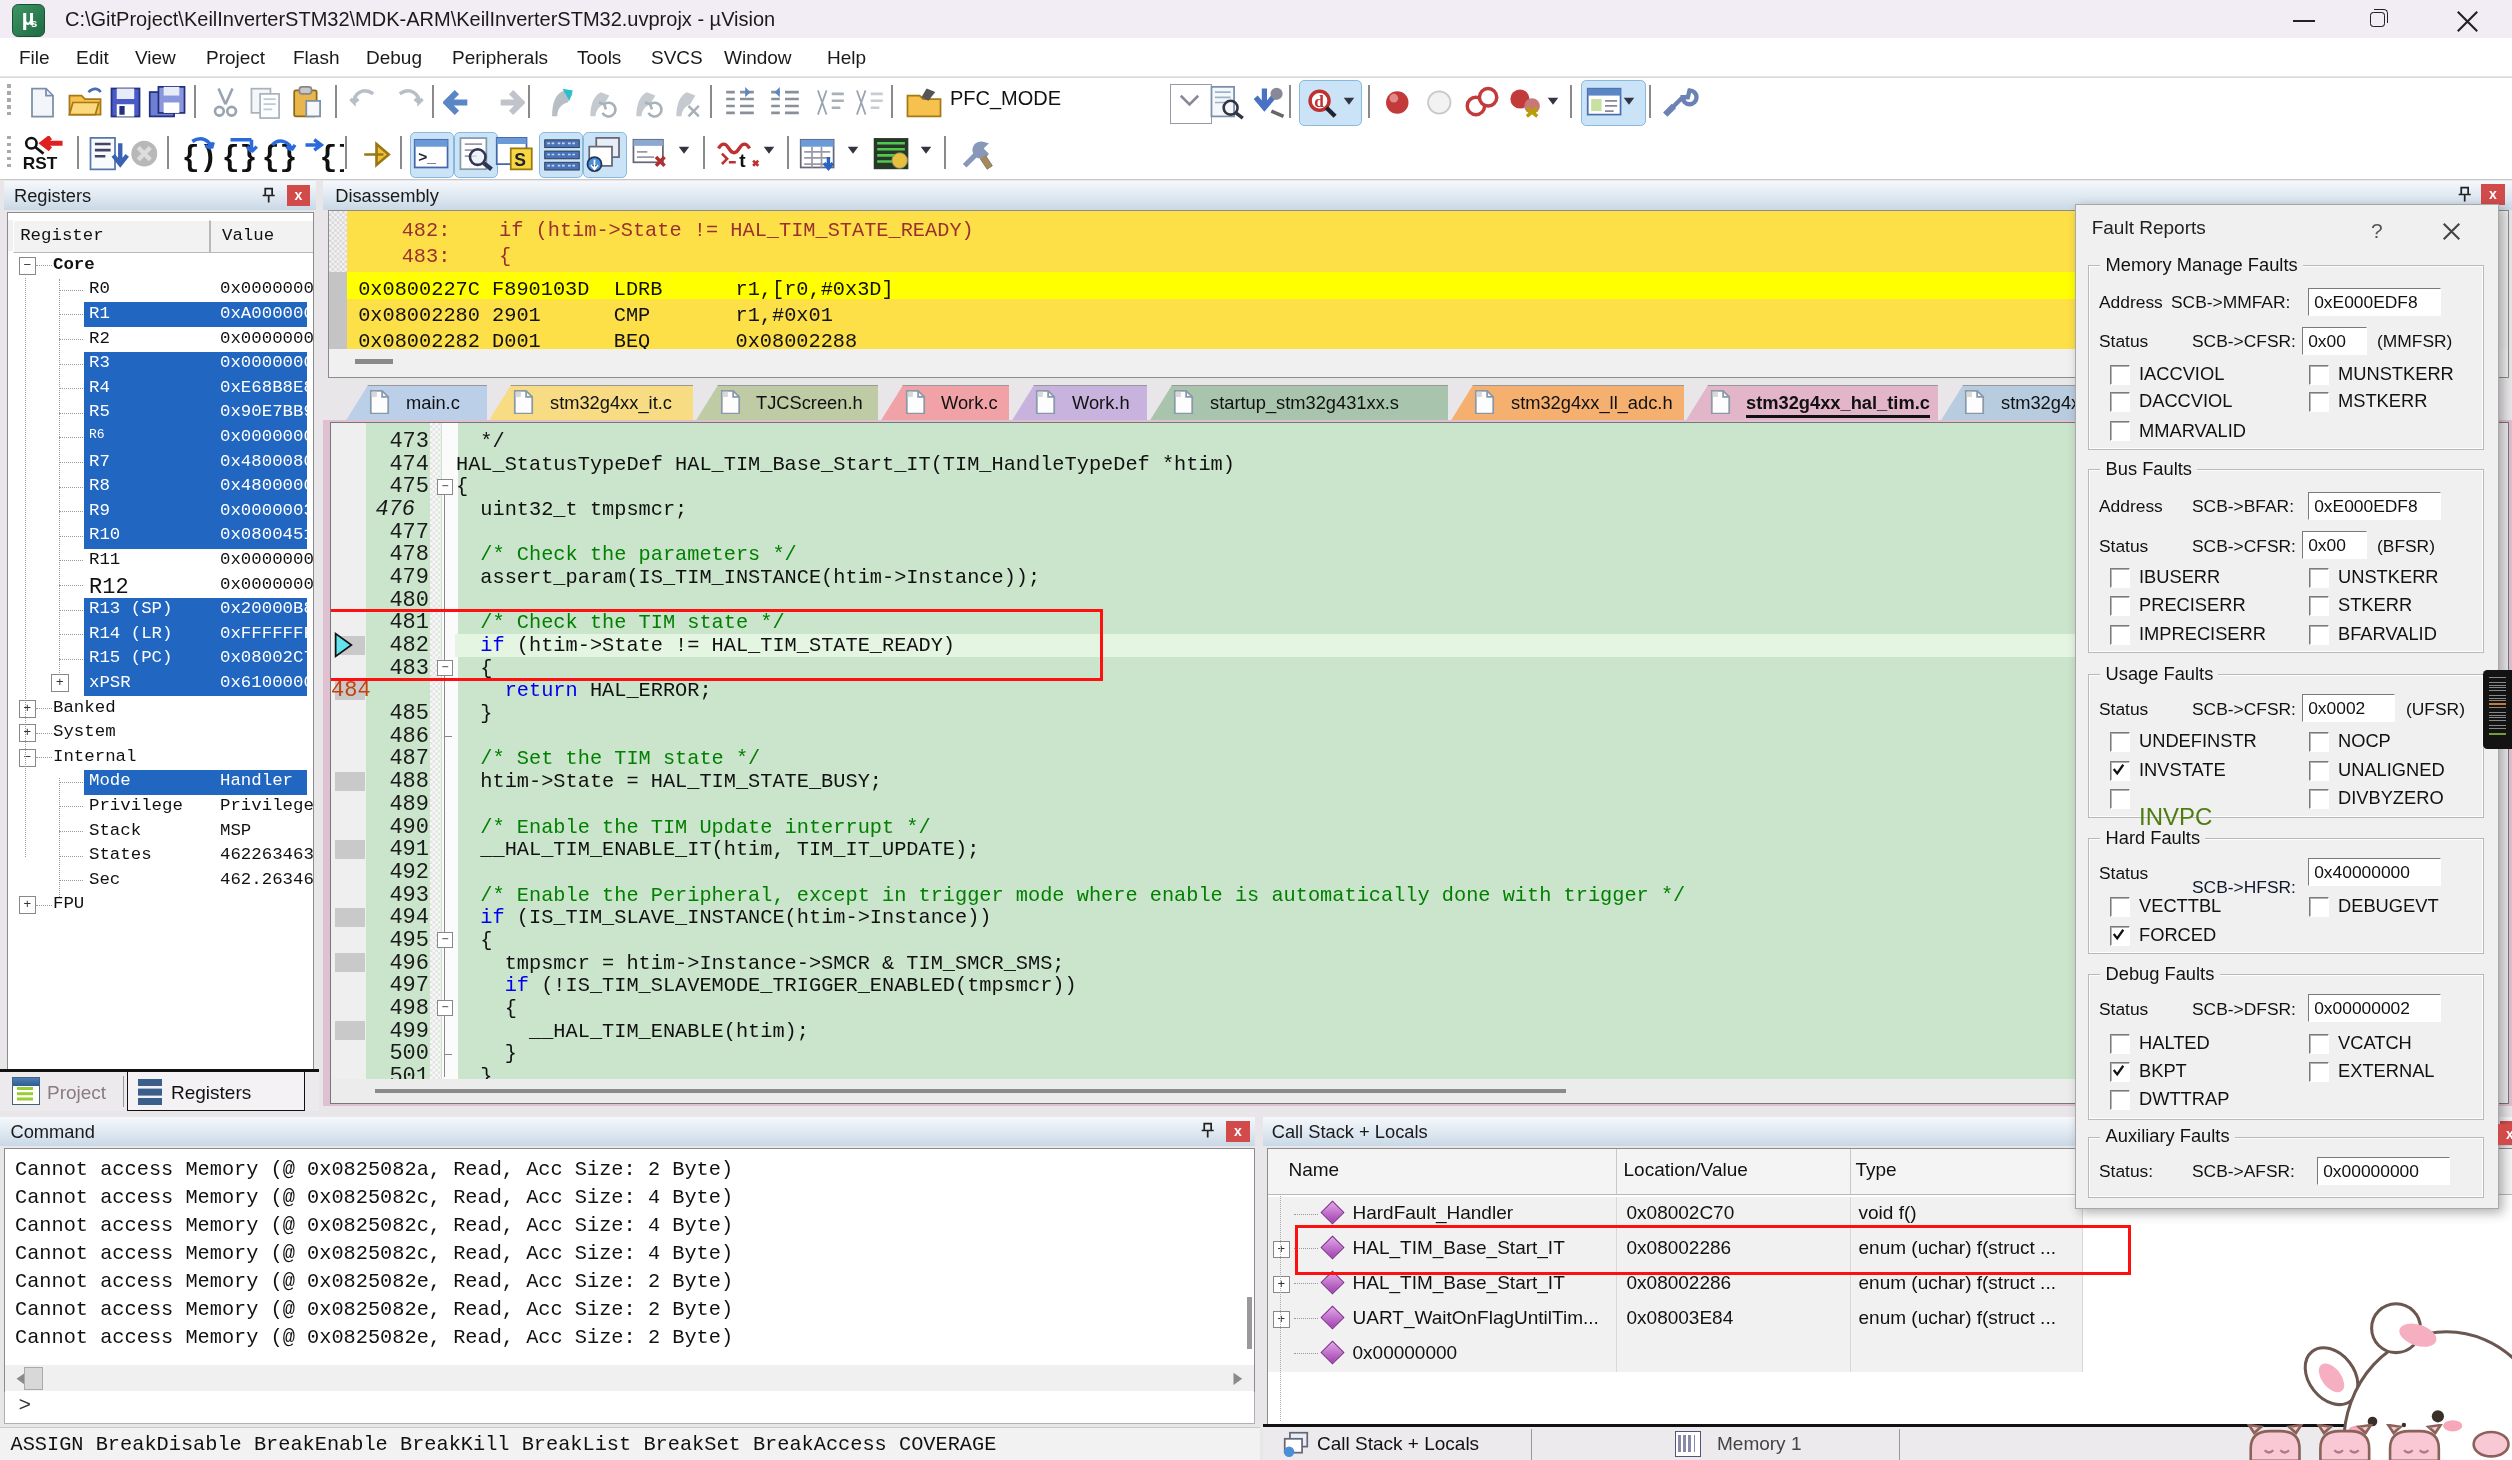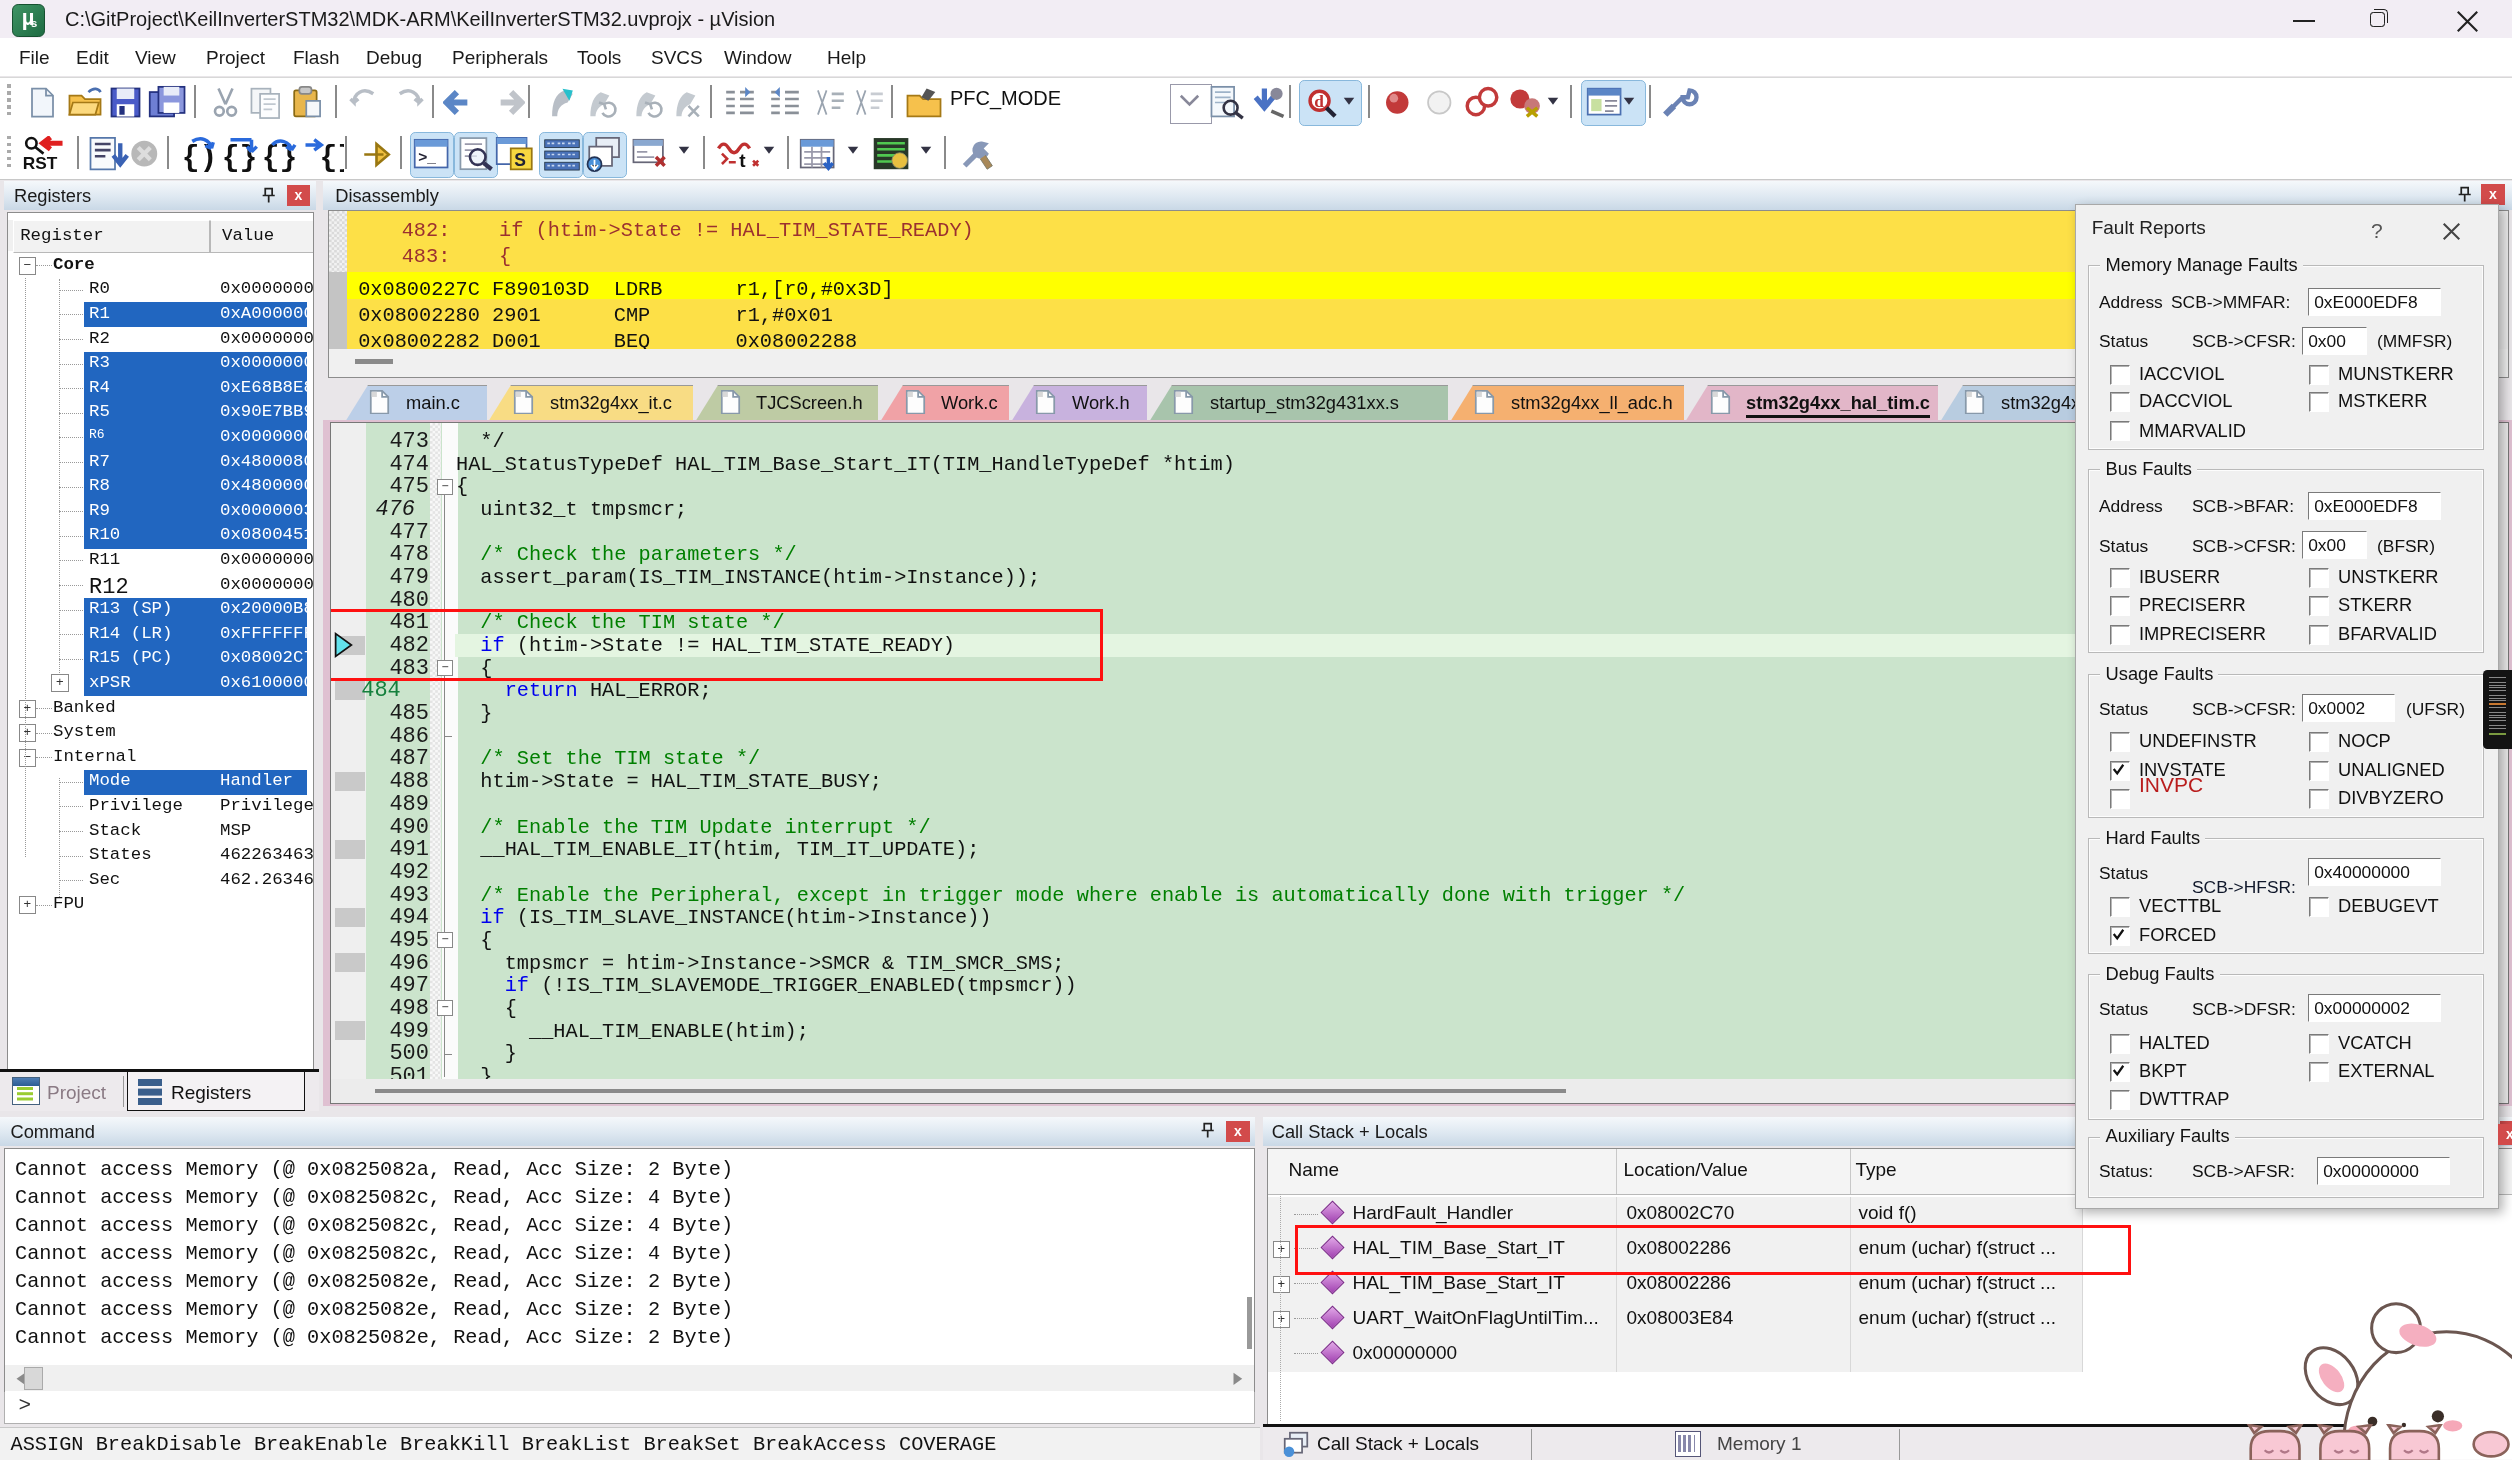--- a/index.html
+++ b/index.html
@@ -549,21 +549,21 @@
     <div class="mono abs" style="left:0px;top:30px;width:98px;text-align:right;font-size:22px;line-height:23px;color:#1a1a1a;">474</div>
     <div class="mono abs" style="left:0px;top:52px;width:98px;text-align:right;font-size:22px;line-height:23px;color:#1a1a1a;">475</div>
     <div class="mono abs" style="left:0px;top:75px;width:84px;text-align:right;font-size:22px;line-height:23px;color:#1a1a1a;font-style:italic;">476</div>
     <div class="mono abs" style="left:0px;top:98px;width:98px;text-align:right;font-size:22px;line-height:23px;color:#1a1a1a;">477</div>
     <div class="mono abs" style="left:0px;top:120px;width:98px;text-align:right;font-size:22px;line-height:23px;color:#1a1a1a;">478</div>
     <div class="mono abs" style="left:0px;top:143px;width:98px;text-align:right;font-size:22px;line-height:23px;color:#1a1a1a;">479</div>
     <div class="mono abs" style="left:0px;top:166px;width:98px;text-align:right;font-size:22px;line-height:23px;color:#1a1a1a;">480</div>
     <div class="mono abs" style="left:0px;top:188px;width:98px;text-align:right;font-size:22px;line-height:23px;color:#1a1a1a;">481</div>
     <div class="mono abs" style="left:0px;top:211px;width:98px;text-align:right;font-size:22px;line-height:23px;color:#1a1a1a;">482</div>
     <div class="mono abs" style="left:0px;top:234px;width:98px;text-align:right;font-size:22px;line-height:23px;color:#1a1a1a;">483</div>
-    <div class="mono abs" style="left:0px;top:256px;width:100px;text-align:center;font-size:22px;line-height:23px;color:#15803d;">484</div>
+    <div class="mono abs" style="left:0px;top:256px;width:100px;text-align:left;font-size:22px;line-height:23px;color:#c2410c;">484</div>
     <div class="mono abs" style="left:0px;top:279px;width:98px;text-align:right;font-size:22px;line-height:23px;color:#1a1a1a;">485</div>
     <div class="mono abs" style="left:0px;top:302px;width:98px;text-align:right;font-size:22px;line-height:23px;color:#1a1a1a;">486</div>
     <div class="mono abs" style="left:0px;top:324px;width:98px;text-align:right;font-size:22px;line-height:23px;color:#1a1a1a;">487</div>
     <div class="mono abs" style="left:0px;top:347px;width:98px;text-align:right;font-size:22px;line-height:23px;color:#1a1a1a;">488</div>
     <div class="mono abs" style="left:0px;top:370px;width:98px;text-align:right;font-size:22px;line-height:23px;color:#1a1a1a;">489</div>
     <div class="mono abs" style="left:0px;top:393px;width:98px;text-align:right;font-size:22px;line-height:23px;color:#1a1a1a;">490</div>
     <div class="mono abs" style="left:0px;top:415px;width:98px;text-align:right;font-size:22px;line-height:23px;color:#1a1a1a;">491</div>
     <div class="mono abs" style="left:0px;top:438px;width:98px;text-align:right;font-size:22px;line-height:23px;color:#1a1a1a;">492</div>
     <div class="mono abs" style="left:0px;top:461px;width:98px;text-align:right;font-size:22px;line-height:23px;color:#1a1a1a;">493</div>
     <div class="mono abs" style="left:0px;top:483px;width:98px;text-align:right;font-size:22px;line-height:23px;color:#1a1a1a;">494</div>
@@ -776,21 +776,21 @@
     <div class="abs" style="left:262px;top:525px;font-size:18.3px;color:#111;white-space:nowrap;">NOCP</div>
     <div class="cb abs" style="left:34px;top:556px;">
       <svg width="13" height="13" style="position:absolute;left:0.9px;top:0.9px;" viewBox="0 0 15 15">
         <path d="M2 7 l4 5 7 -10" stroke="#111" stroke-width="2.6" fill="none"></path>
       </svg>
     </div>
     <div class="abs" style="left:63px;top:554px;font-size:18.3px;color:#111;white-space:nowrap;">INVSTATE</div>
     <div class="cb abs" style="left:233px;top:556px;"></div>
     <div class="abs" style="left:262px;top:554px;font-size:18.3px;color:#111;white-space:nowrap;">UNALIGNED</div>
     <div class="cb abs" style="left:34px;top:584px;"></div>
-    <div class="abs" style="left:63px;top:568px;font-size:21px;color:#b91c1c;white-space:nowrap;">INVPC</div>
+    <div class="abs" style="left:63px;top:598px;font-size:24px;color:#4d7c0f;white-space:nowrap;">INVPC</div>
     <div class="cb abs" style="left:233px;top:584px;"></div>
     <div class="abs" style="left:262px;top:582px;font-size:18.3px;color:#111;white-space:nowrap;">DIVBYZERO</div>
     <div class="grp abs" style="left:12.2px;top:633px;width:394px;height:114px;"></div>
     <div class="abs" style="left:24.4px;top:622px;background:#F0F0F0;padding:0 5.2px;font-size:18.3px;color:#111;">Hard Faults</div>
     <div class="abs" style="left:23px;top:658px;font-size:17.4px;color:#111;white-space:nowrap;">Status</div>
     <div class="abs" style="left:116px;top:672px;font-size:17.4px;color:#0f172a;white-space:nowrap;">SCB-&gt;HFSR:</div>
     <div class="fld abs" style="left:232px;top:653px;width:126px;height:23.6px;">0x40000000</div>
     <div class="cb abs" style="left:34px;top:692px;"></div>
     <div class="abs" style="left:63px;top:690px;font-size:18.3px;color:#111;white-space:nowrap;">VECTTBL</div>
     <div class="cb abs" style="left:233px;top:692px;"></div>

